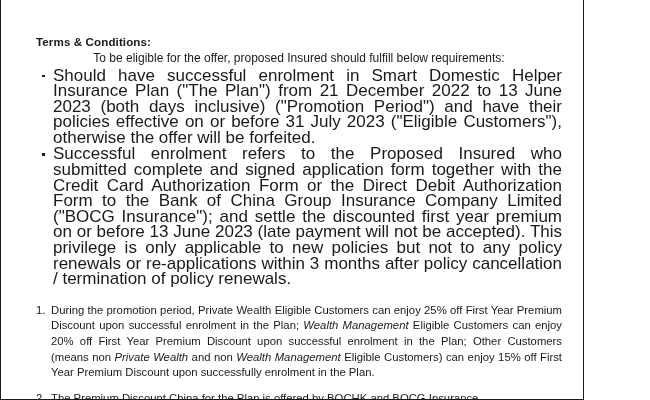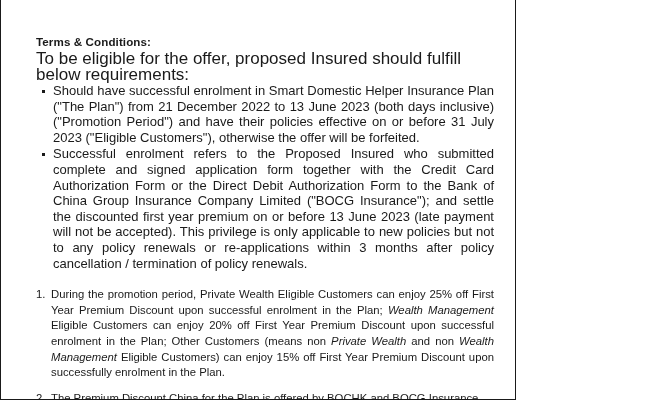--- a/index.html
+++ b/index.html
@@ -11,54 +11,55 @@
     height: 400px;
     background: #ffffff;
     font-family: "Liberation Sans", sans-serif;
     color: #1a1a1a;
     overflow: hidden;
   }
 
   #page {
     position: relative;
     box-sizing: border-box;
-    width: 516px;
+    width: 584px;
     height: 400px;
     background: #ffffff;
     border-left: 1px solid #1a1a1a;
     border-right: 1px solid #1a1a1a;
     border-bottom: 1px solid #1a1a1a;
     border-top: 0;
     padding: 34px 21px 0 35px;
   }
 
   .doc-heading {
     font-size: 11.6px;
     font-weight: bold;
     line-height: 15px;
     margin: 0 0 2px 0;
     letter-spacing: 0.1px;
   }
 
   .intro-line {
-    font-size: 17px;
+    font-size: 12px;
     line-height: 15.5px;
     margin: 0 0 1px 0;
+    text-align: center;
   }
 
   ul.bullet-list {
     list-style: none;
     margin: 0;
     padding: 0;
   }
 
   ul.bullet-list > li {
     position: relative;
     padding-left: 17px;
-    font-size: 13px;
+    font-size: 17px;
     line-height: 15.6px;
     text-align: justify;
     margin: 1px 0 0 0;
   }
 
   ul.bullet-list > li::before {
     content: "";
     position: absolute;
     left: 6px;
     top: 7px;

